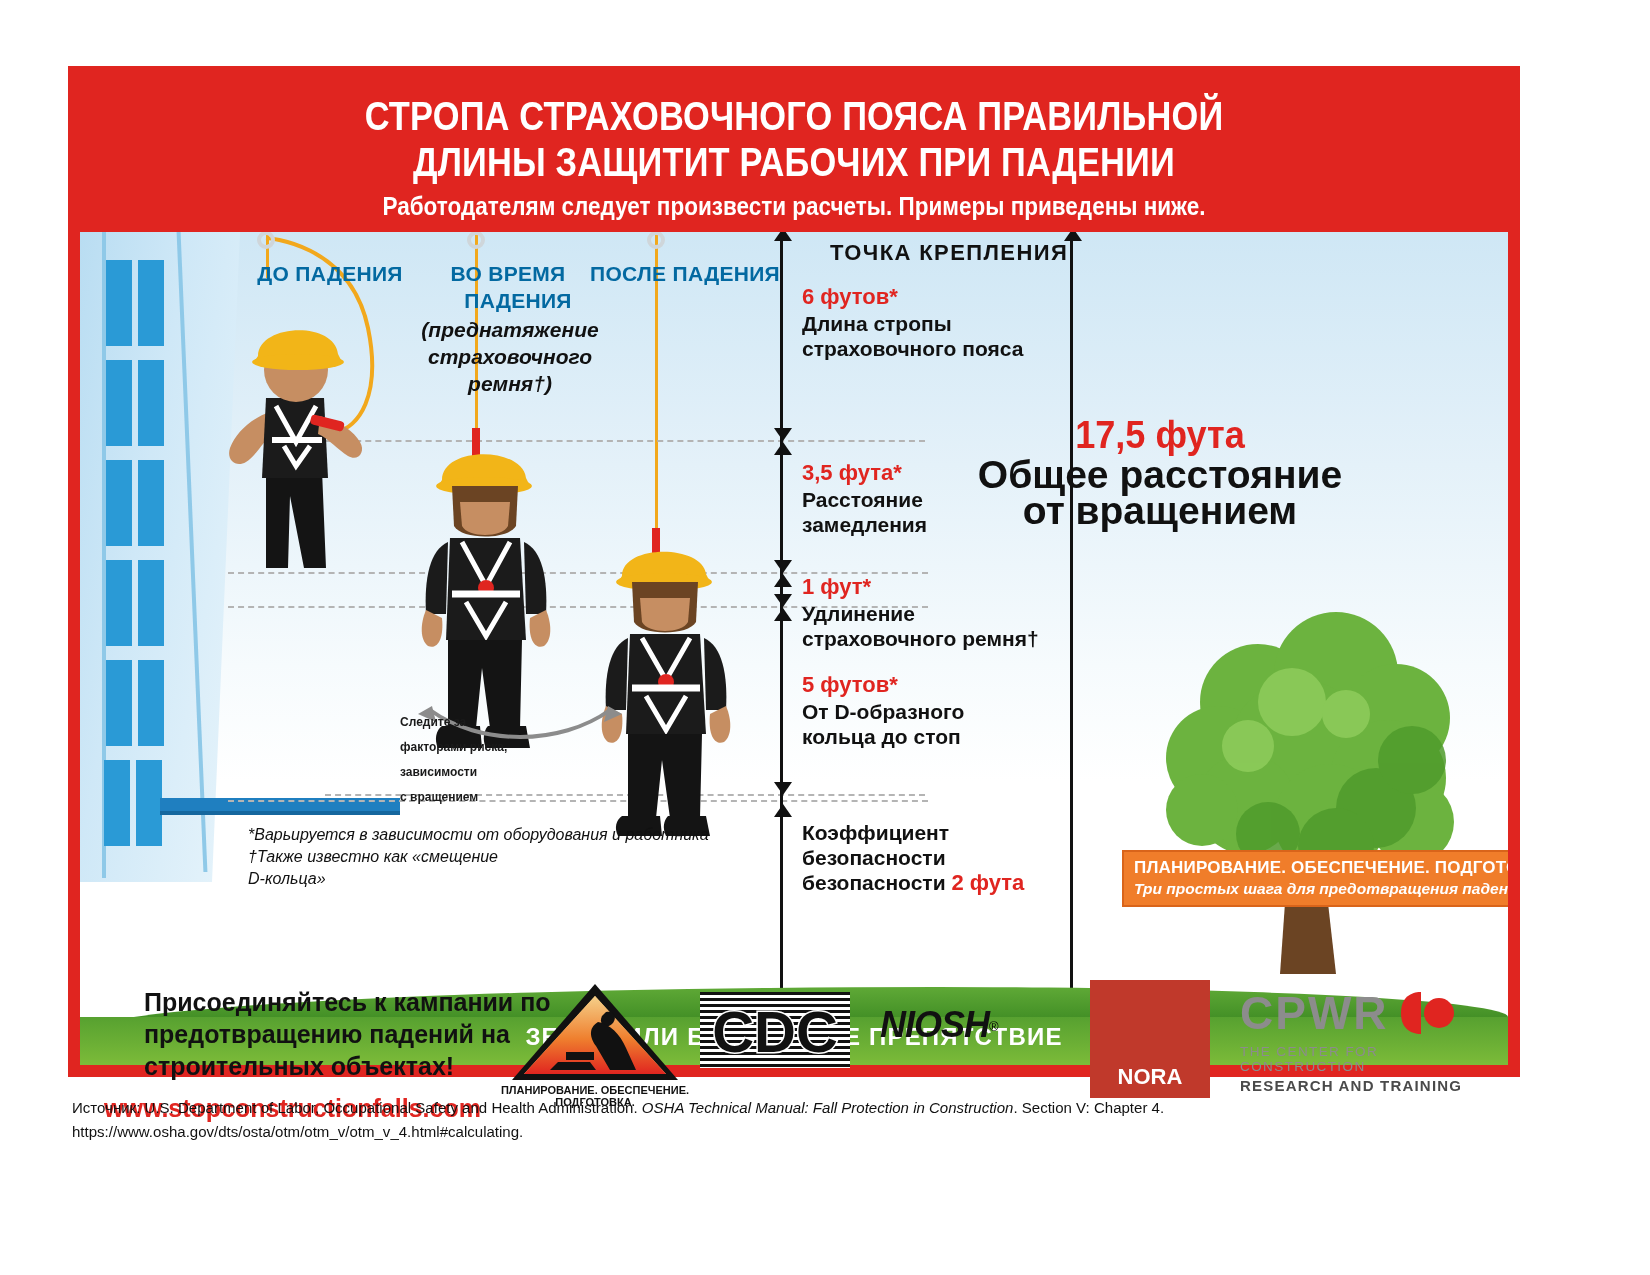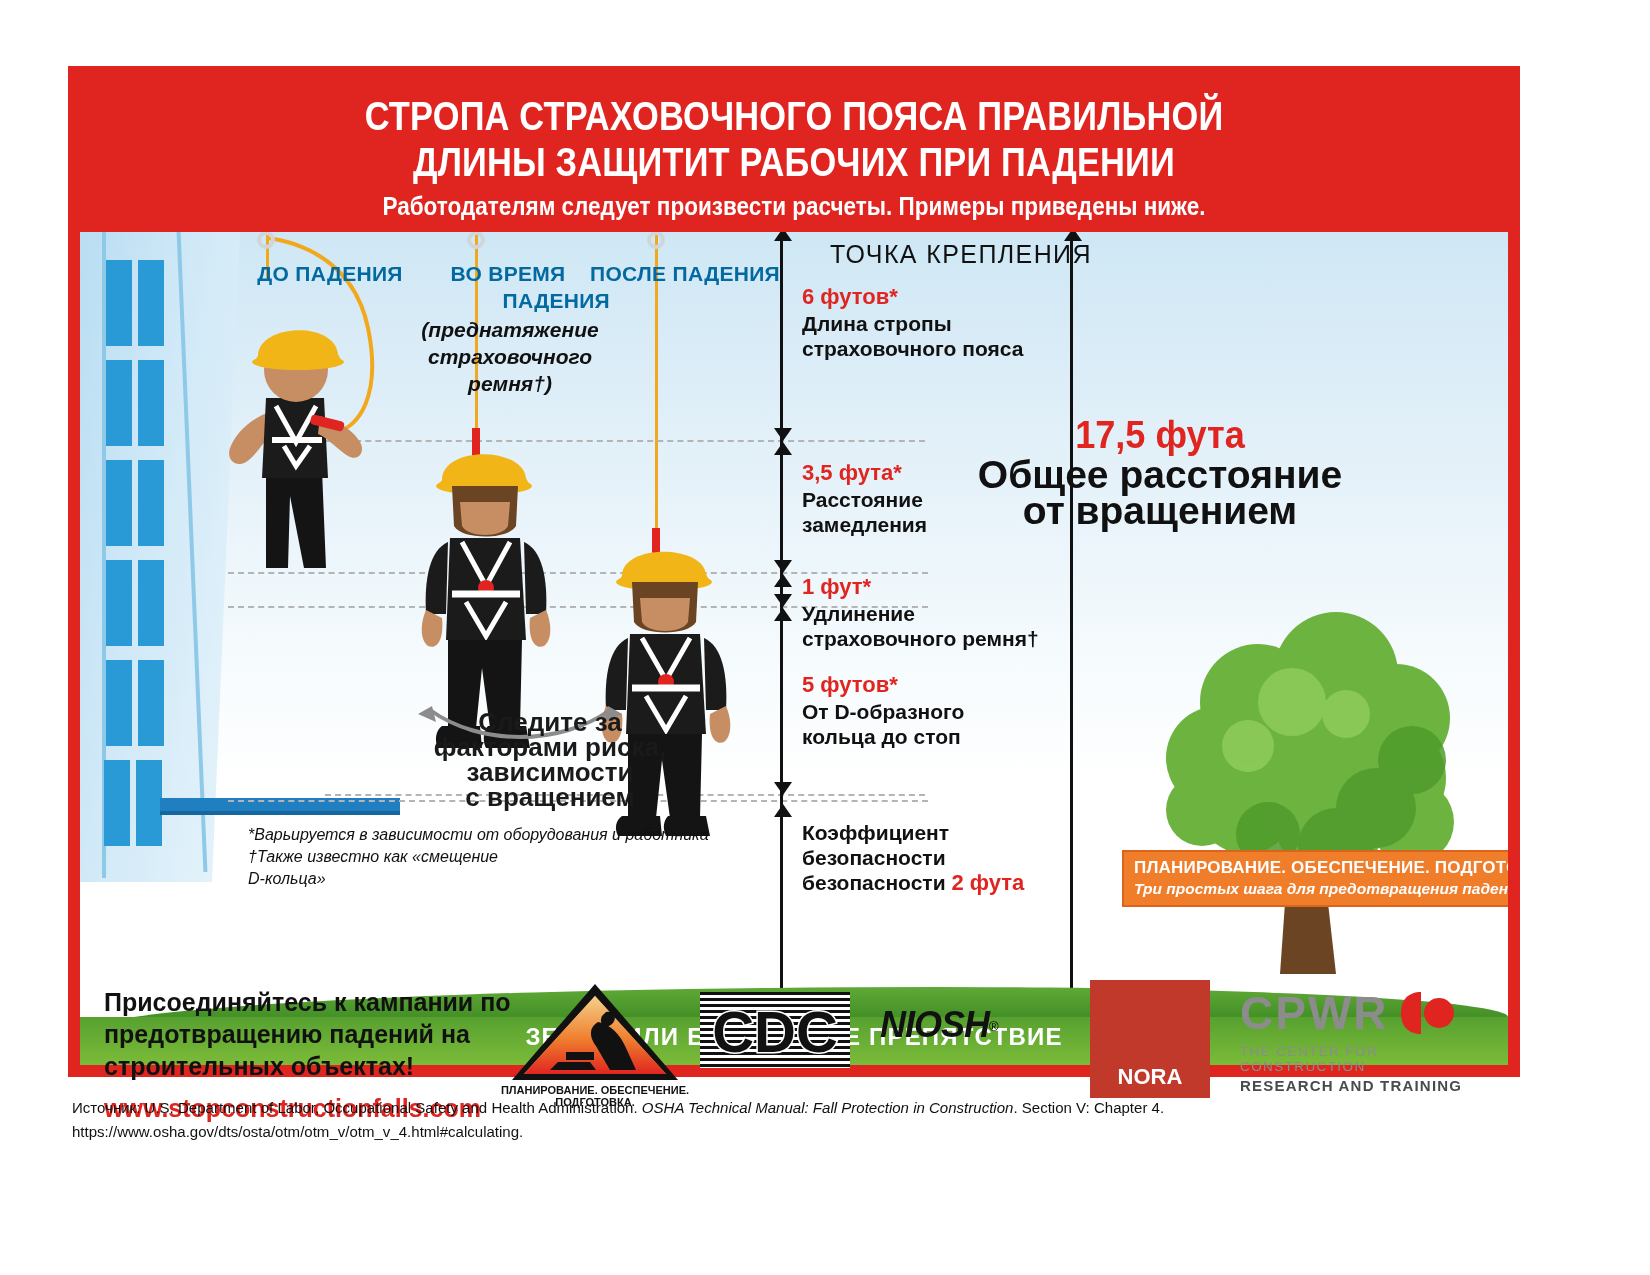--- a/index.html
+++ b/index.html
@@ -47,29 +47,29 @@
 
   
   .mlabel{position:absolute;line-height:25px;}
   .mlabel .ft{color:#e02520;font-weight:bold;font-size:22px;}
   .mlabel .dsc{color:#111;font-weight:bold;font-size:21px;display:block;}
   .axis{position:absolute;width:3px;background:#111;}
   .arw{position:absolute;width:0;height:0;border-left:9px solid transparent;border-right:9px solid transparent;}
   .arw.up{border-bottom:13px solid #111;}
   .arw.dn{border-top:13px solid #111;}
 
-  .anchor-title{position:absolute;color:#111;font-weight:normal;font-size:25px;letter-spacing:1.4px;}
+  .anchor-title{position:absolute;color:#111;font-weight:bold;font-size:22px;letter-spacing:1.4px;}
 
   .total{position:absolute;text-align:center;width:420px;}
   .total .big{color:#e02520;font-weight:bold;font-size:38px;display:block;
      font-family:"Liberation Sans Narrow","Liberation Sans",sans-serif;transform:scaleX(.95);}
   .total .sub{color:#111;font-weight:bold;font-size:39px;display:block;line-height:36px;}
 
   
-  .rotnote{position:absolute;text-align:center;color:#1a1a1a;font-weight:bold;font-size:26px;line-height:25px;width:300px;}
+  .rotnote{position:absolute;color:#1a1a1a;font-weight:bold;font-size:12px;line-height:25px;width:300px;}
 
   
   .fnote{position:absolute;font-style:italic;font-size:16px;color:#111;line-height:21px;}
 
   
   .grass{position:absolute;left:0;bottom:0;width:1428px;height:78px;
      background:linear-gradient(to bottom,#5fa936 0%,#3f8c24 45%,#8cc63f 100%);
      border-radius:60% 40% 0 0/46px 30px 0 0;}
   .grass-band{position:absolute;left:0;bottom:0;width:1428px;height:48px;
      background:linear-gradient(to bottom,#57a130 0%,#7cbb39 100%);}
@@ -78,21 +78,21 @@
      font-family:"Liberation Sans Narrow","Liberation Sans",sans-serif;}
 
   
   .callout{position:absolute;background:#f07d2a;border:2px solid #d9641a;padding:6px 10px 7px;}
   .callout .l1{color:#fff;font-weight:bold;font-size:17px;letter-spacing:.2px;white-space:nowrap;
      font-family:"Liberation Sans Narrow","Liberation Sans",sans-serif;}
   .callout .l2{color:#fff;font-style:italic;font-weight:bold;font-size:15.5px;white-space:nowrap;margin-top:2px;}
 
   
   .footer{position:absolute;left:12px;top:999px;width:1428px;height:0px;}
-  .fcampaign{position:absolute;color:#111;font-weight:bold;font-size:25px;line-height:32px;}
+  .fcampaign{position:absolute;color:#111;font-weight:bold;font-size:25px;line-height:32px;margin-left:40px;}
   .furl{position:absolute;color:#e02520;font-weight:bold;font-size:25px;}
 
   
   .logo{position:absolute;}
   .niosh-txt{font-style:italic;font-weight:bold;font-size:36px;color:#111;
      font-family:"Liberation Sans Narrow","Liberation Sans",sans-serif;letter-spacing:-1px;}
   .nora-box{background:#c0392b;color:#fff;font-weight:bold;font-size:22px;
      display:flex;align-items:flex-end;justify-content:center;padding-bottom:8px;}
   .cpwr-big{color:#8c8c8c;font-weight:bold;font-size:46px;letter-spacing:2px;}
   .cpwr-s1{color:#8c8c8c;font-size:13.5px;letter-spacing:1.4px;}
@@ -226,21 +226,21 @@
         <path d="M62 160 L 130 160" stroke="#fff" stroke-width="7"></path>
         <path d="M76 168 L 96 202 L 116 168" fill="none" stroke="#fff" stroke-width="5"></path>
         <path d="M58 206 L 58 290 L 86 290 L 92 232 L 100 290 L 130 290 L 132 206 Z" fill="#141414"></path>
         <path d="M52 288 L 90 288 L 92 308 L 48 308 C 44 300, 46 292, 52 288 Z" fill="#141414"></path>
         <path d="M98 288 L 136 288 L 140 308 L 96 308 C 92 300, 94 292, 98 288 Z" fill="#141414"></path>
       </svg>
 
       <div class="colhead" style="left:140px;top:30px;width:220px;">ДО ПАДЕНИЯ</div>
 
       <div class="colhead" style="left:318px;top:30px;width:220px;">ВО ВРЕМЯ</div>
-      <div class="colhead" style="left:310px;top:57px;width:220px;text-align:right;">ПАДЕНИЯ</div>
+      <div class="colhead" style="left:328px;top:57px;width:220px;">ПАДЕНИЯ</div>
       <div class="colsub" style="left:330px;top:84px;width:200px;">(преднатяжение страховочного ремня†)</div>
 
       <div class="colhead" style="left:490px;top:30px;width:230px;">ПОСЛЕ ПАДЕНИЯ</div>
 
       <div class="axis" style="left:700px;top:8px;height:816px;"></div>
       <div class="arw up" style="left:694px;top:-4px;"></div>
 
       <div class="arw dn" style="left:694px;top:196px;"></div>
       <div class="arw up" style="left:694px;top:210px;"></div>
       <div class="arw dn" style="left:694px;top:328px;"></div>

